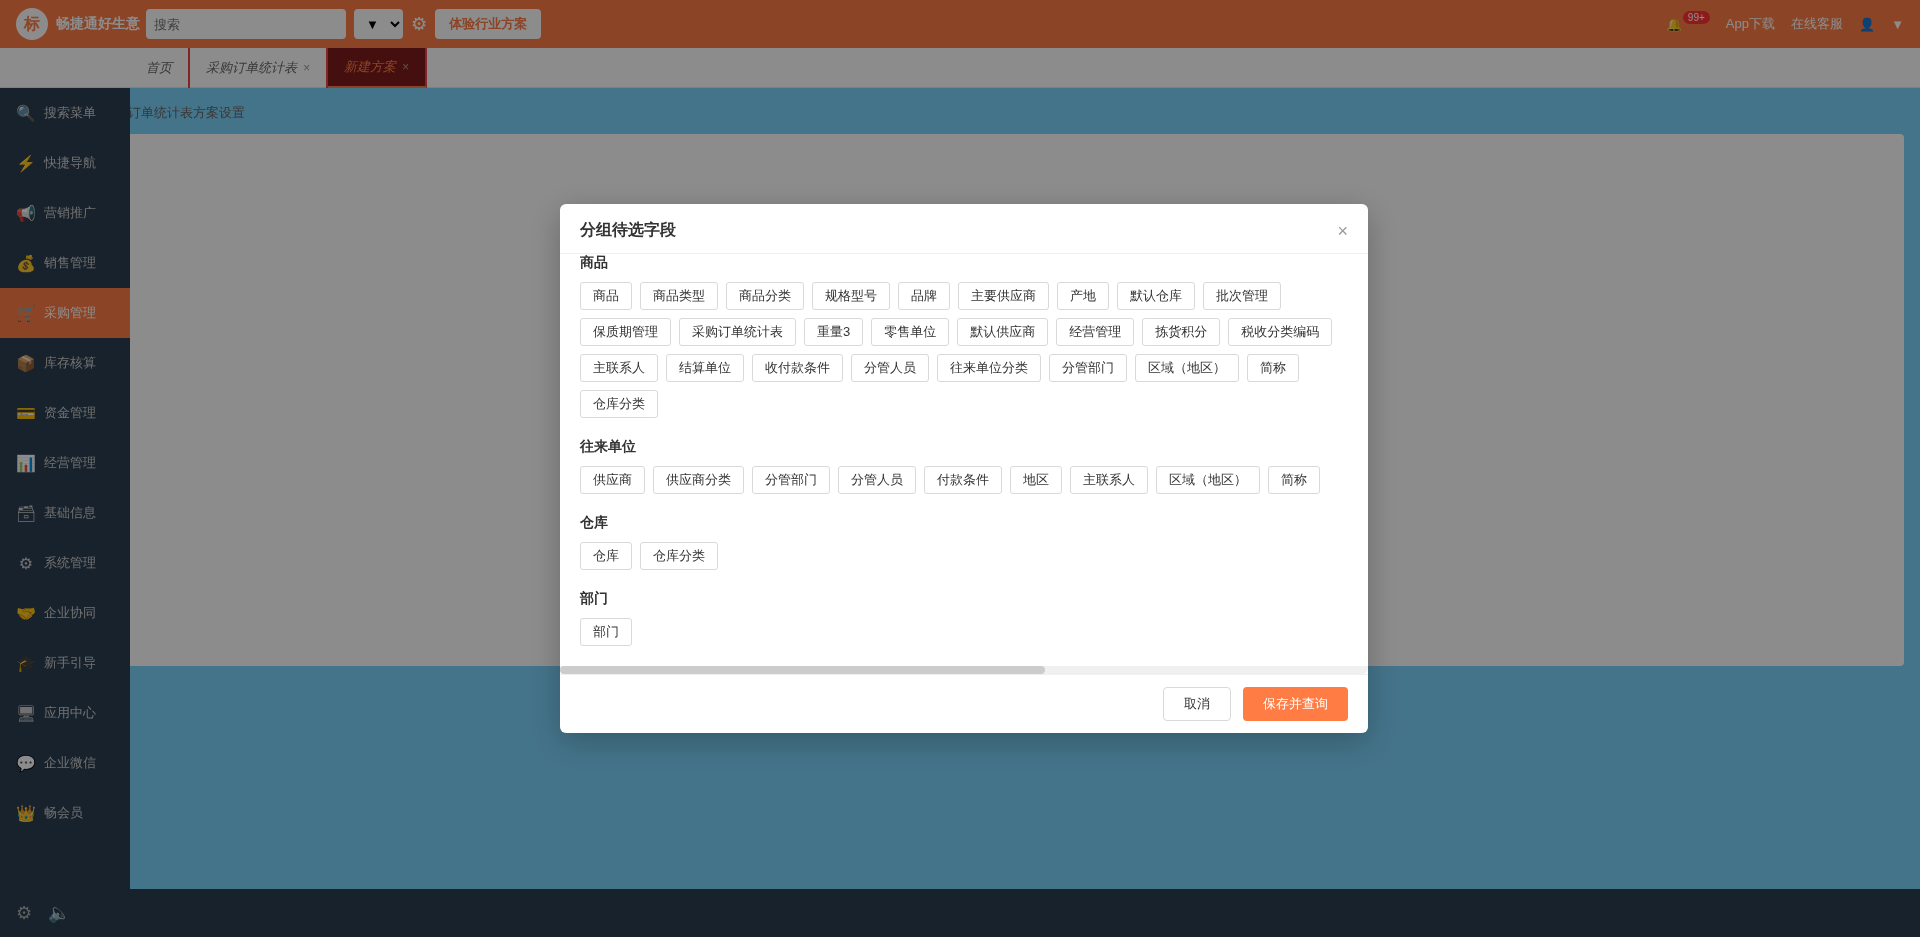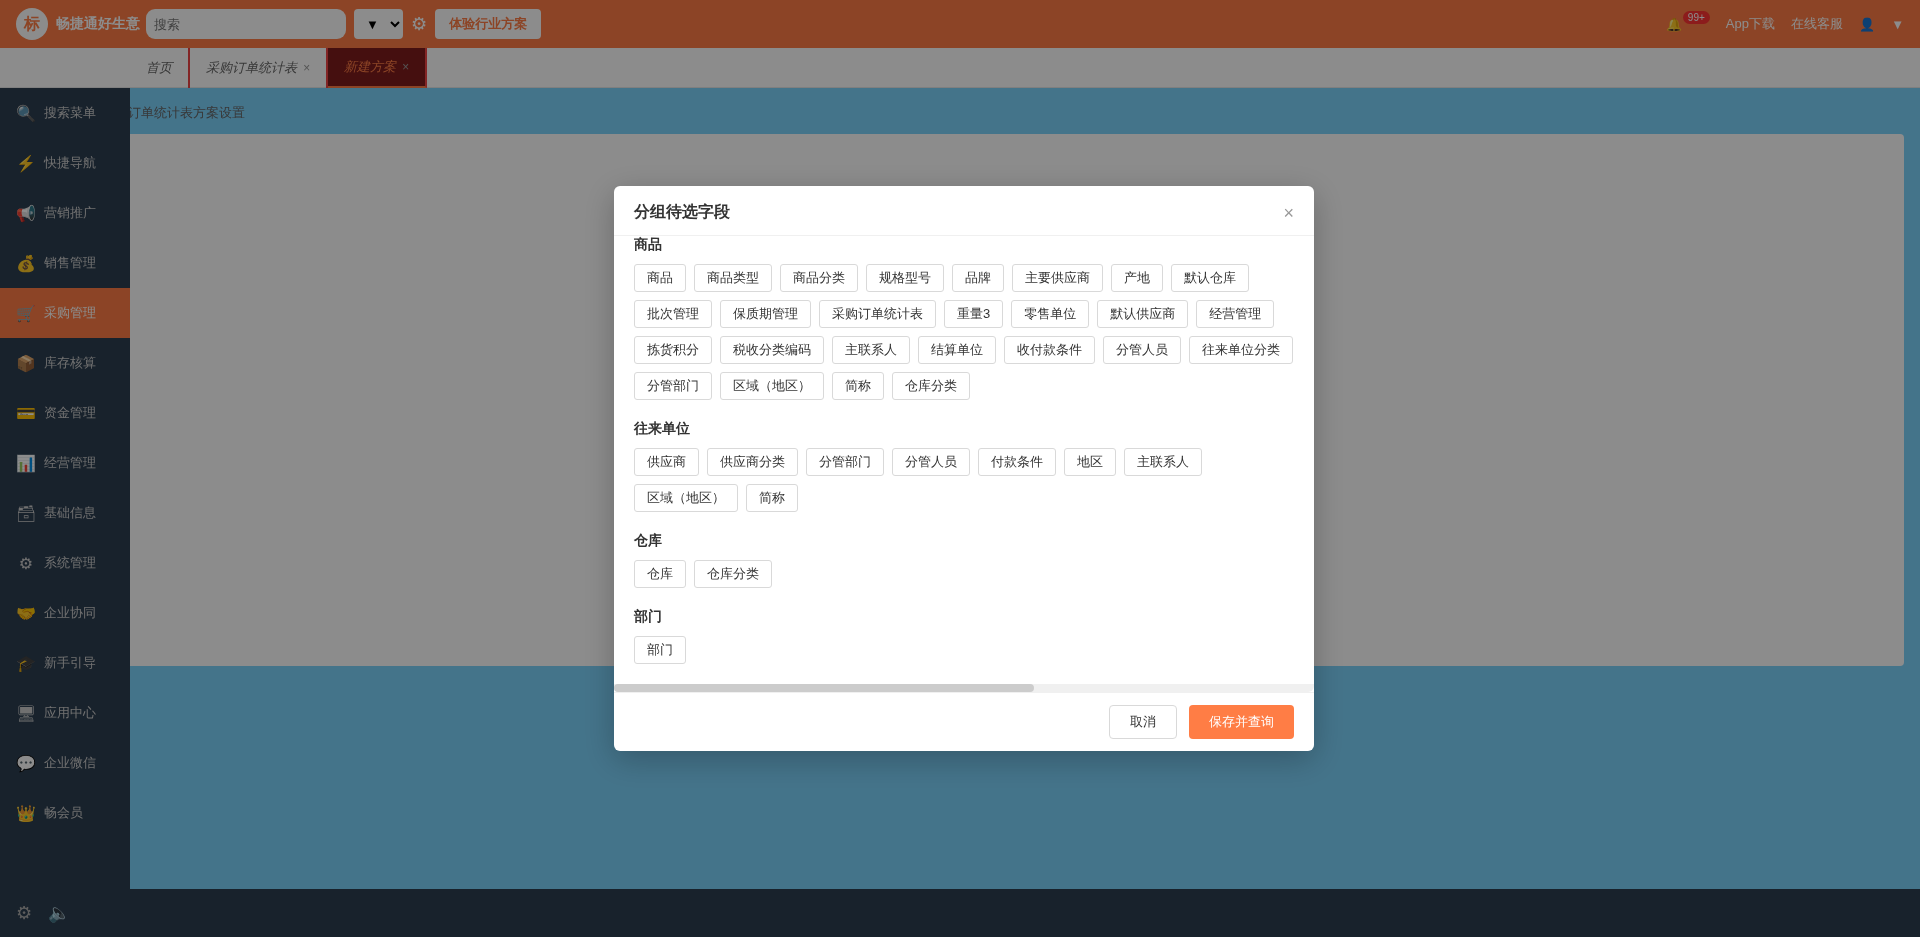--- a/index.html
+++ b/index.html
@@ -36,21 +36,21 @@
     }
     .search-bar-top {
       flex: 1;
       display: flex;
       align-items: center;
       gap: 8px;
     }
     .search-input-top {
       width: 200px;
       height: 30px;
-      border-radius: 9px;
+      border-radius: 4px;
       border: none;
       padding: 0 8px;
       font-size: 13px;
     }
     .search-dropdown {
       height: 30px;
       border-radius: 4px;
       border: none;
       background: white;
       padding: 0 8px;
@@ -190,21 +190,21 @@
       z-index: 200;
       display: flex;
       align-items: center;
       justify-content: center;
     }
 
     
     .modal {
       background: white;
       border-radius: 6px;
-      width: 700px;
+      width: 808px;
       max-height: 600px;
       display: flex;
       flex-direction: column;
       position: relative;
       box-shadow: 0 8px 32px rgba(0,0,0,0.25);
       margin-left: 8px;
     }
     .modal-header {
       display: flex;
       align-items: center;

